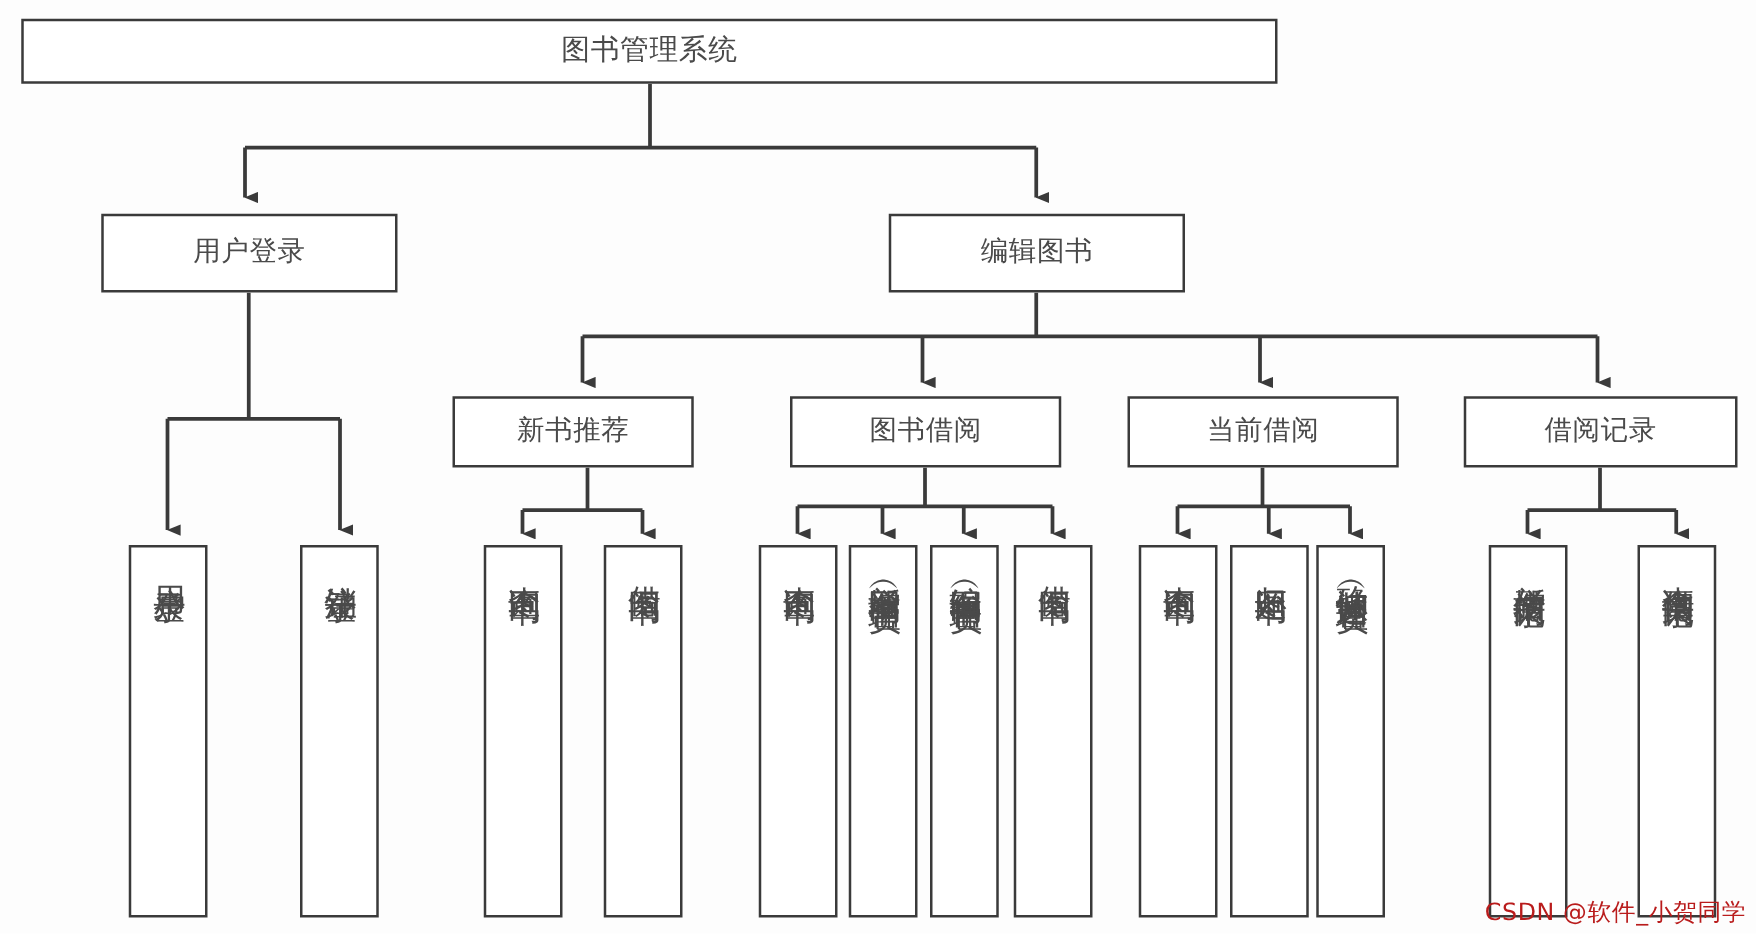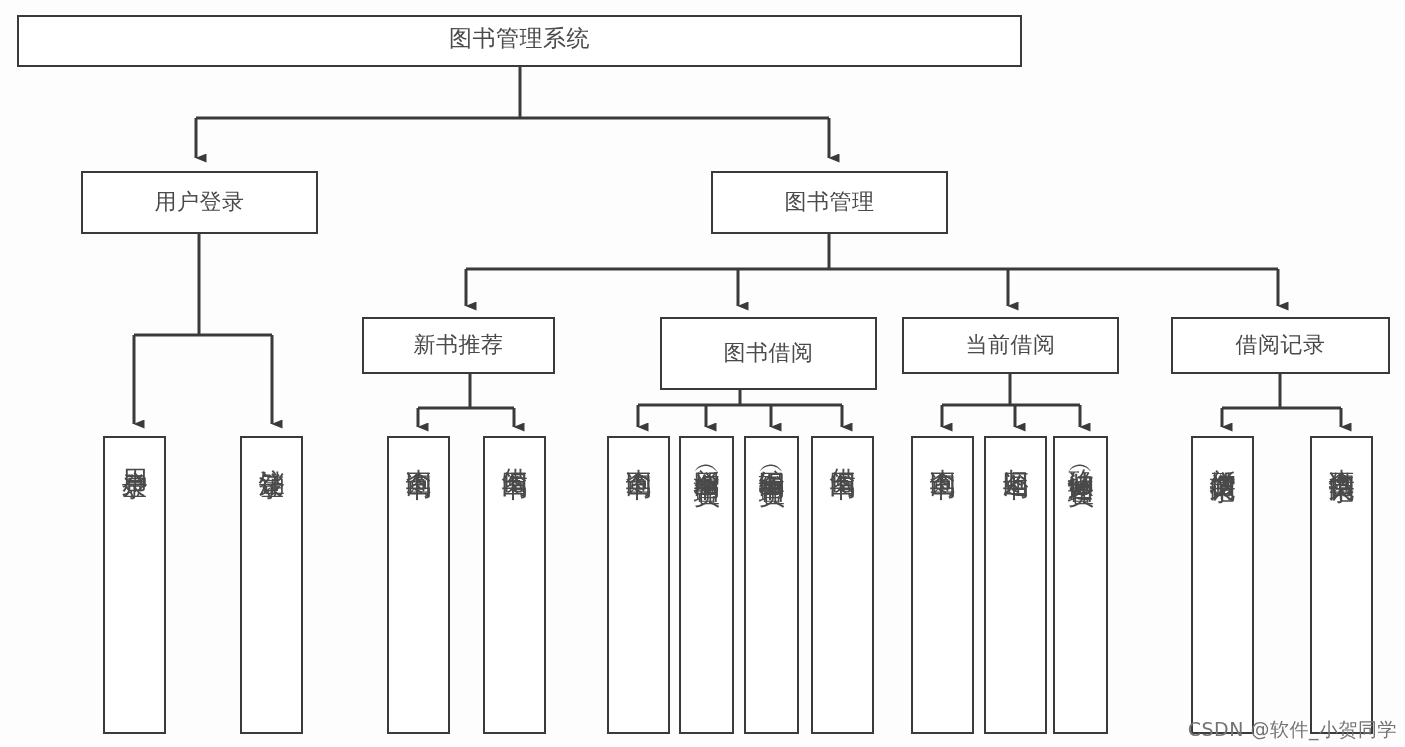--- a/index.html
+++ b/index.html
@@ -39,42 +39,41 @@
     color: #4a4a4a;
     letter-spacing: 0.5px;
   }
   .node.horiz .lbl {
     font-size: 22px;
     line-height: 1.1;
     white-space: nowrap;
   }
   .node.root .lbl {
     font-size: 23px;
-    font-family: Liberation Mono, monospace;
   }
   .node.vert {
     align-items: flex-start;
     justify-content: center;
     padding-top: 10px;
   }
   .node.vert .lbl {
     writing-mode: vertical-rl;
     text-orientation: upright;
     font-size: 26px;
     line-height: 1.28;
     letter-spacing: 2px;
     white-space: nowrap;
     text-align: start;
   }
   #watermark {
     position: absolute;
     right: 8px;
     bottom: 4px;
     font-size: 19px;
-    color: #737373;
+    color: #b91c1c;
     white-space: nowrap;
     letter-spacing: 0.5px;
   }
 </style>
 </head>
 <body>
 
 <div id="canvas">
 
   <svg id="wires" viewBox="0 0 1405 747">
@@ -130,27 +129,27 @@
   </svg>
 
   <div class="node horiz root" style="left:17px; top:15px; width:1005px; height:52px;">
     <span class="lbl">图书管理系统</span>
   </div>
 
   <div class="node horiz" style="left:81px; top:171px; width:237px; height:63px;">
     <span class="lbl">用户登录</span>
   </div>
   <div class="node horiz" style="left:711px; top:171px; width:237px; height:63px;">
-    <span class="lbl">图书管理</span>
+    <span class="lbl">编辑图书</span>
   </div>
 
   <div class="node horiz" style="left:362px; top:317px; width:193px; height:57px;">
     <span class="lbl">新书推荐</span>
   </div>
-  <div class="node horiz" style="left:632px; top:317px; width:217px; height:73px;margin-left:28px;">
+  <div class="node horiz" style="left:632px; top:317px; width:217px; height:57px;">
     <span class="lbl">图书借阅</span>
   </div>
   <div class="node horiz" style="left:1171px; top:317px; width:219px; height:57px;">
     <span class="lbl">借阅记录</span>
   </div>
   <div class="node horiz" style="left:902px; top:317px; width:217px; height:57px;">
     <span class="lbl">当前借阅</span>
   </div>
 
   <div class="node vert" style="left:103px; top:436px; width:63px; height:298px;">

